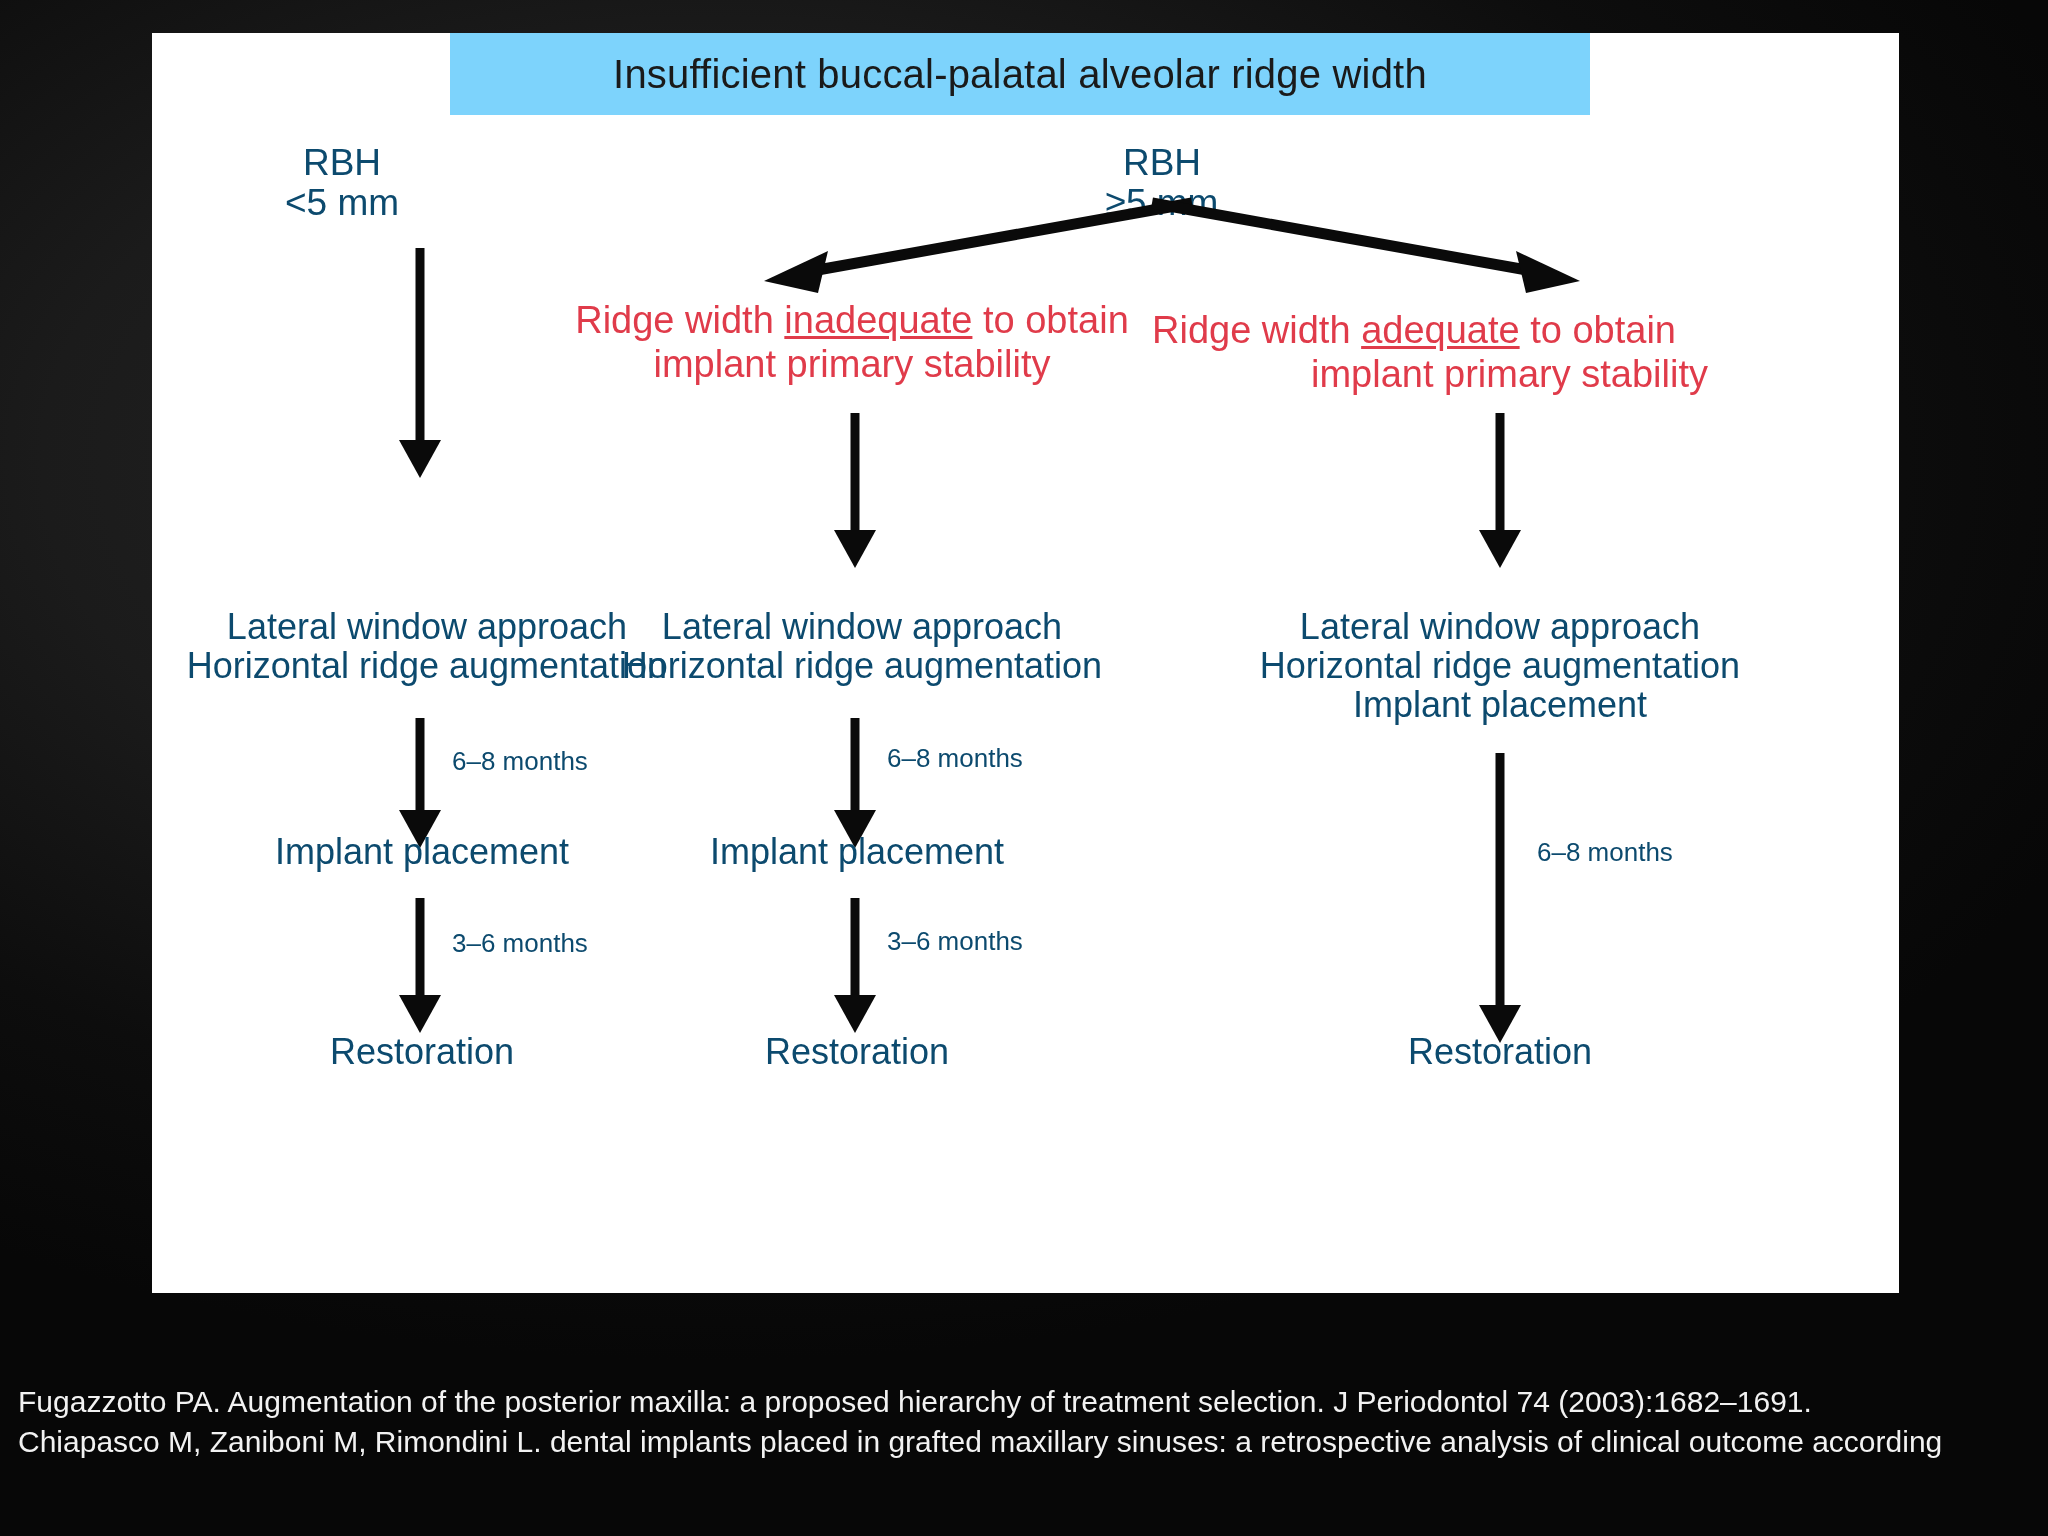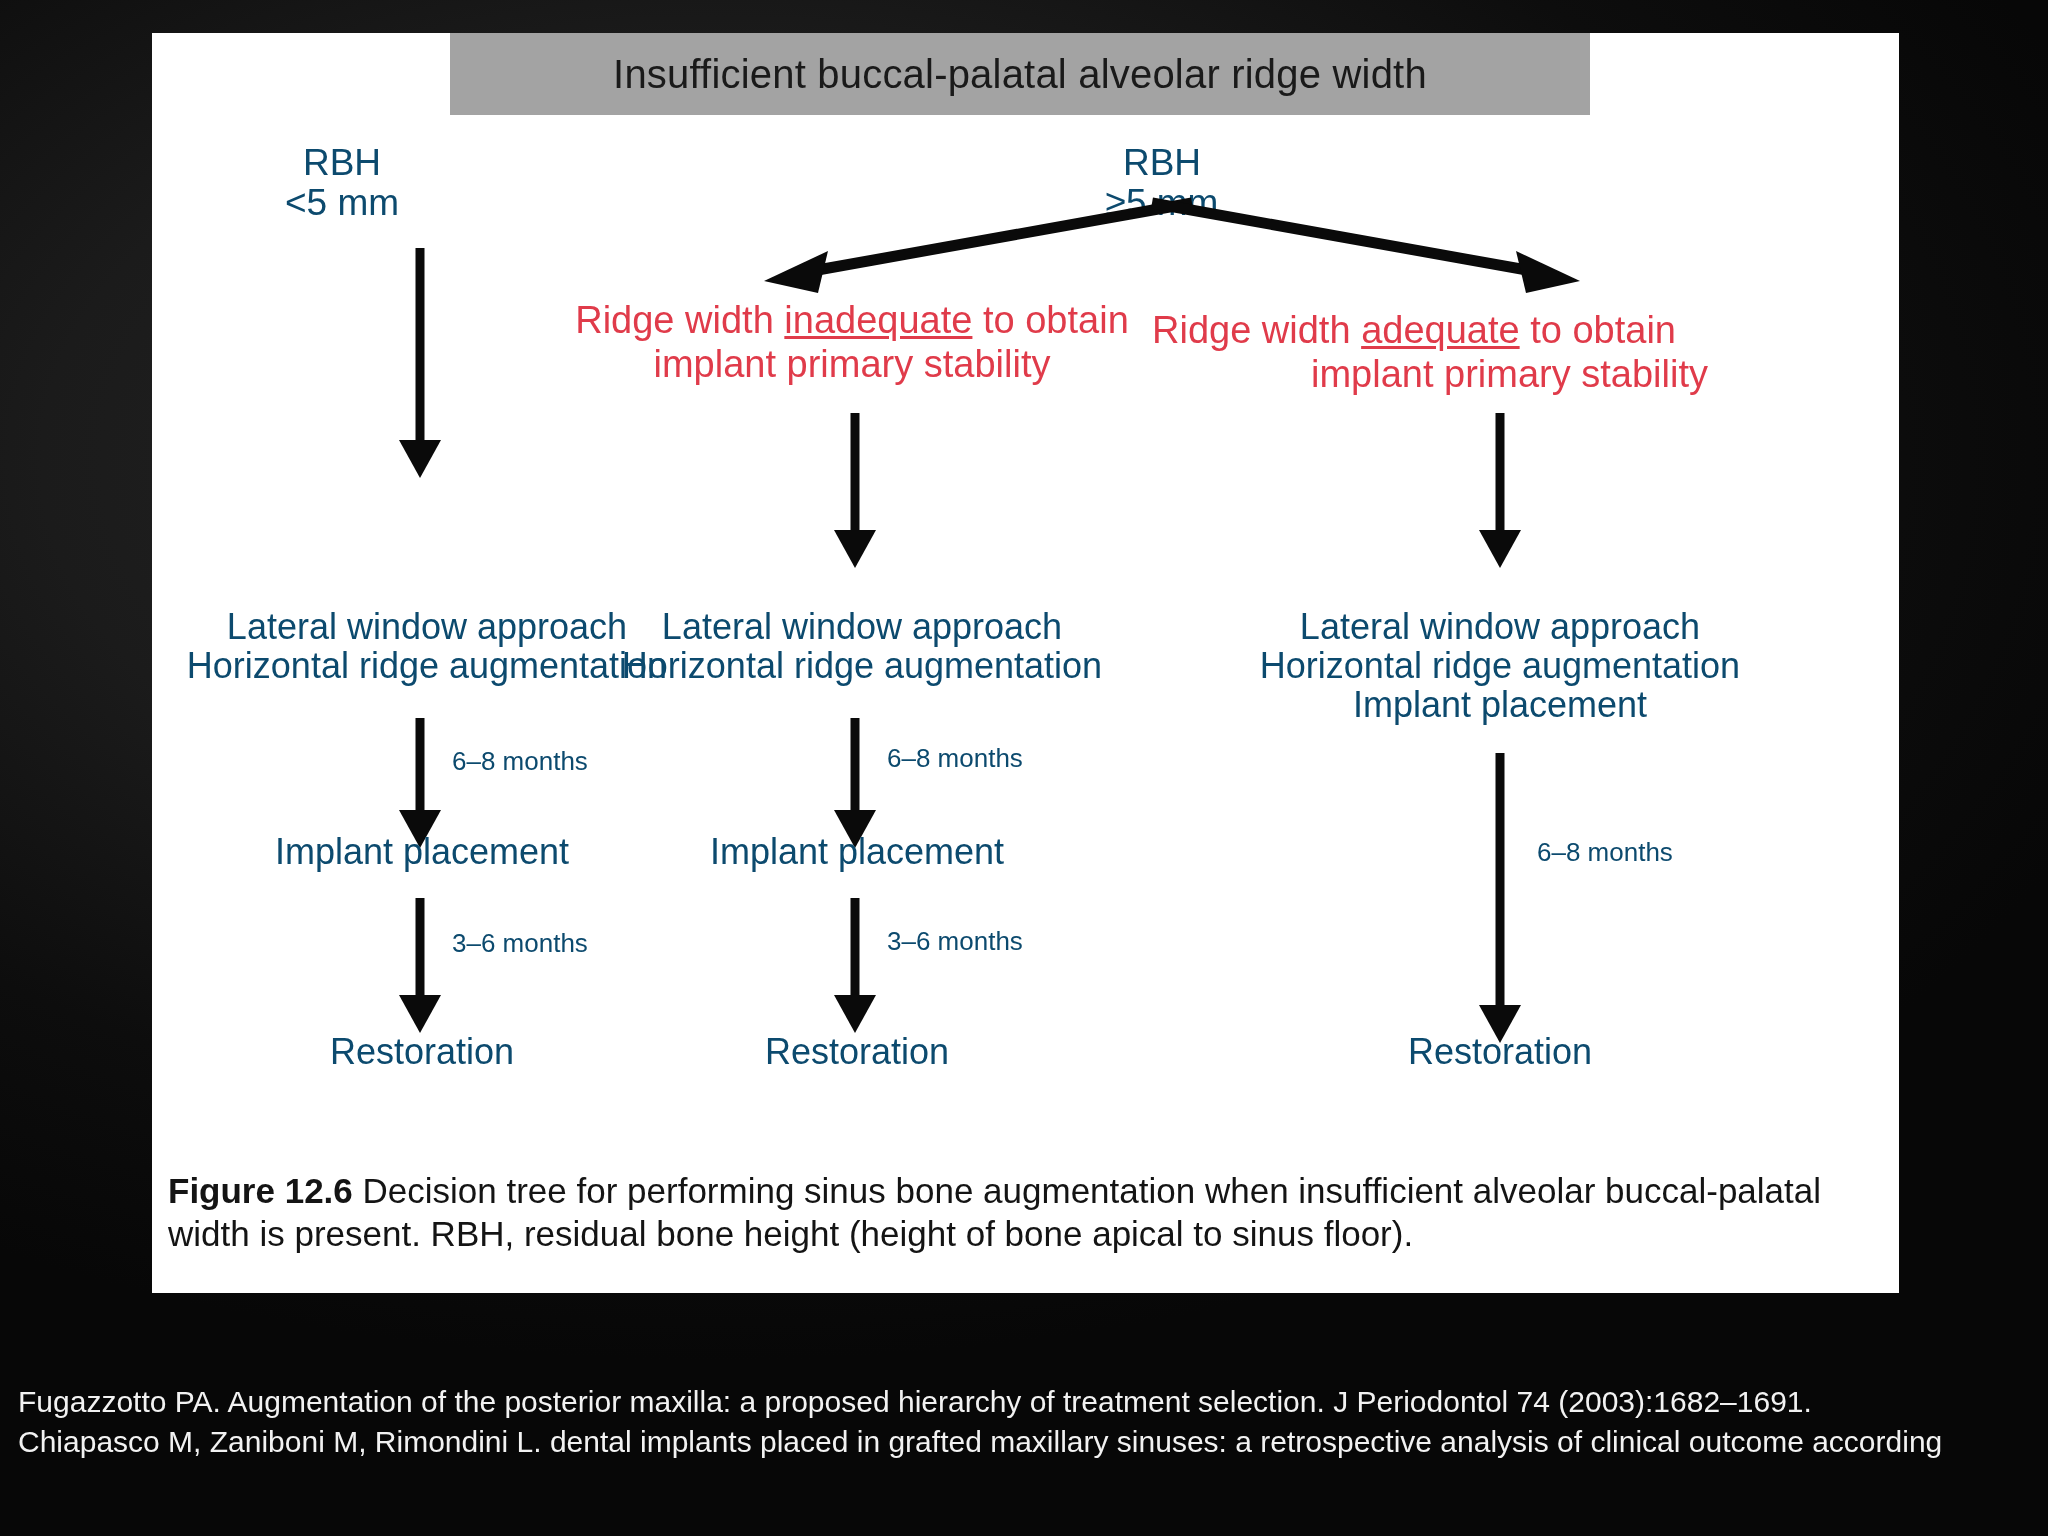--- a/index.html
+++ b/index.html
@@ -34,21 +34,21 @@
     overflow: hidden;
   }
 
   
   #header-banner {
     position: absolute;
     left: 298px;
     top: 0px;
     width: 1140px;
     height: 82px;
-    background: #a3a3a3;
+    background: #7dd3fc;
     display: flex;
     align-items: center;
     justify-content: center;
   }
   #header-banner .banner-text {
     font-size: 40px;
     color: #1a1a1a;
     letter-spacing: 0.2px;
     white-space: nowrap;
   }
@@ -225,23 +225,20 @@
     </div>
 
     <div class="v-arrow" style="left:1348px; top:720px; height:290px;">
       <div class="shaft" style="height:252px;"></div>
       <div class="head"></div>
     </div>
     <div class="node t-months" style="left:1385px; top:805px; width:320px; text-align:left;">6–8 months</div>
 
     <div class="node t-body" style="left:1148px; top:1000px; width:400px;">Restoration</div>
 
-    <div id="figure-caption">
-      <span class="fig-num">Figure 12.6</span><span> Decision tree for performing sinus bone augmentation when insufficient alveolar buccal-palatal width is present. RBH, residual bone height (height of bone apical to sinus floor).</span>
-    </div>
 
   </div>
 
   <div id="references">
     <span class="ref-line"> Fugazzotto PA. Augmentation of the posterior maxilla: a proposed hierarchy of treatment selection. J Periodontol 74 (2003):1682–1691.</span>
     <span class="ref-line">Chiapasco M, Zaniboni M, Rimondini L. dental implants placed in grafted maxillary sinuses: a retrospective analysis of clinical outcome according</span>
   </div>
 
 </div>
 

